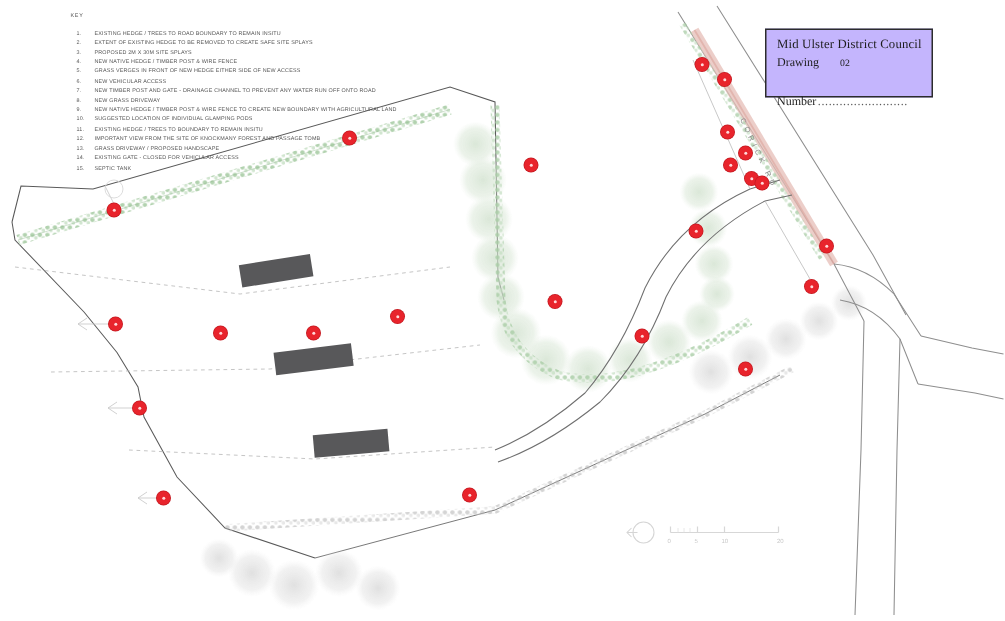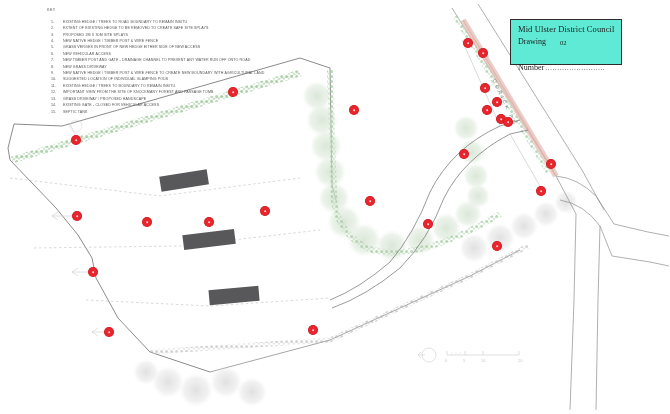--- a/index.html
+++ b/index.html
@@ -20,21 +20,21 @@
   #key-title{
     font-size:3.6px;letter-spacing:.5px;margin-bottom:6px;color:#555;
   }
   .key-row{display:flex;margin-bottom:.6px;}
   .key-num{width:12px;flex:0 0 12px;text-align:left;padding-left:4px;}
   .key-txt{flex:1;text-transform:uppercase;}
 
   
   #title-block{
     position:absolute;left:510px;top:19px;width:112px;height:46px;
-    border:1px solid #2c2c2c;background:#5eead4;
+    border:1px solid #2c2c2c;background:#c4b5fd;
     padding:4px 6px 0 7px;box-sizing:border-box;
     font-family:"Liberation Serif", serif;
   }
   #tb-council{font-size:8.5px;color:#1d1d1d;white-space:nowrap;letter-spacing:.1px;}
   #tb-row{display:flex;align-items:flex-end;margin-top:2.5px;}
   #tb-label1{font-size:8px;color:#1d1d1d;}
   #tb-value{font-size:6.5px;color:#1d1d1d;margin-left:14px;}
   #tb-row2{display:flex;align-items:flex-end;margin-top:17px;}
   #tb-label2{font-size:8px;color:#1d1d1d;}
   #tb-dots{font-size:8px;color:#5a5a5a;letter-spacing:.4px;margin-left:1px;overflow:hidden;white-space:nowrap;}

